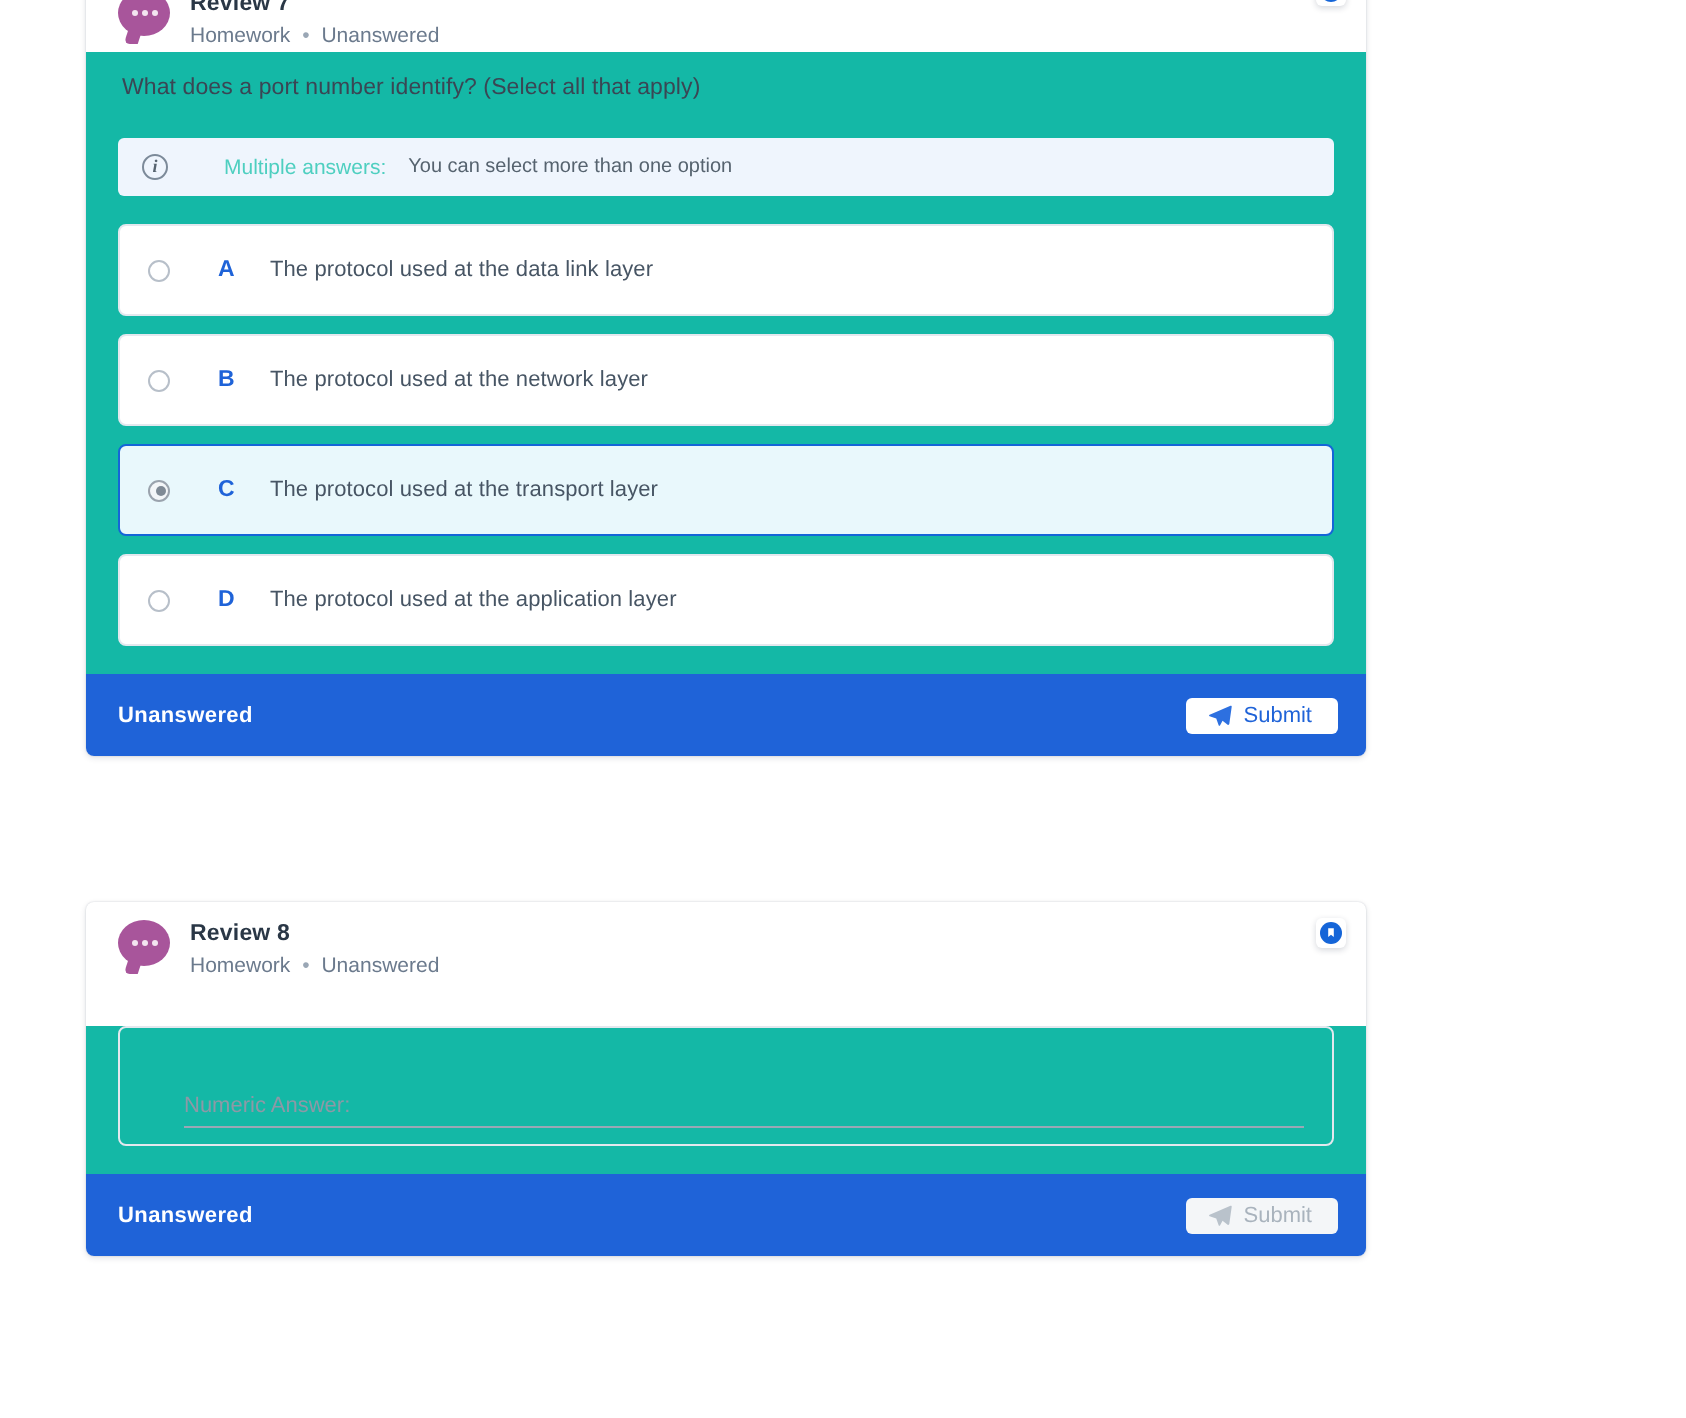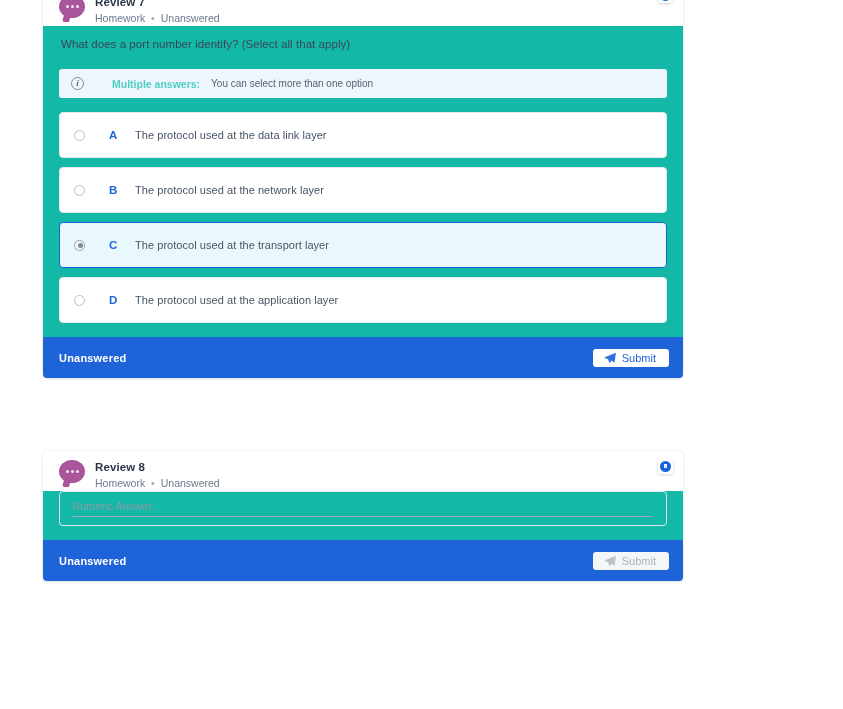--- a/index.html
+++ b/index.html
@@ -159,21 +159,21 @@
     color: #56636f;
     font-size: 9px;
     font-family: "Liberation Serif", serif;
     font-style: italic;
     line-height: 11px;
     text-align: center;
     font-weight: bold;
   }
   .hint .hint-strong {
     font-size: 10.5px;
-    font-weight: bold;
+    font-weight: normal;
     color: #4ecfc0;
     padding-left: 20px;
   }
   .hint .hint-rest {
     font-size: 10px;
     color: #56636f;
     margin-left: 3px;
   }
 
   
@@ -225,26 +225,27 @@
     flex: 0 0 26px;
   }
   .opt-text {
     font-size: 11px;
     color: #475564;
     letter-spacing: .05px;
   }
 
   
   .numbox {
+    margin-top: 22px;
     border: 1px solid #e3e8ee;
     border-radius: 4px;
-    height: 35px;
+    height: 60px;
     display: flex;
     align-items: flex-end;
-    padding: 0 14px 8px 12px;
+    padding: 0 14px 8px 32px;
   }
   .numbox input {
     width: 100%;
     border: none;
     border-bottom: 1px solid #9aa7b5;
     outline: none;
     background: transparent;
     font-family: "Liberation Sans", sans-serif;
     font-size: 11px;
     color: #475564;

